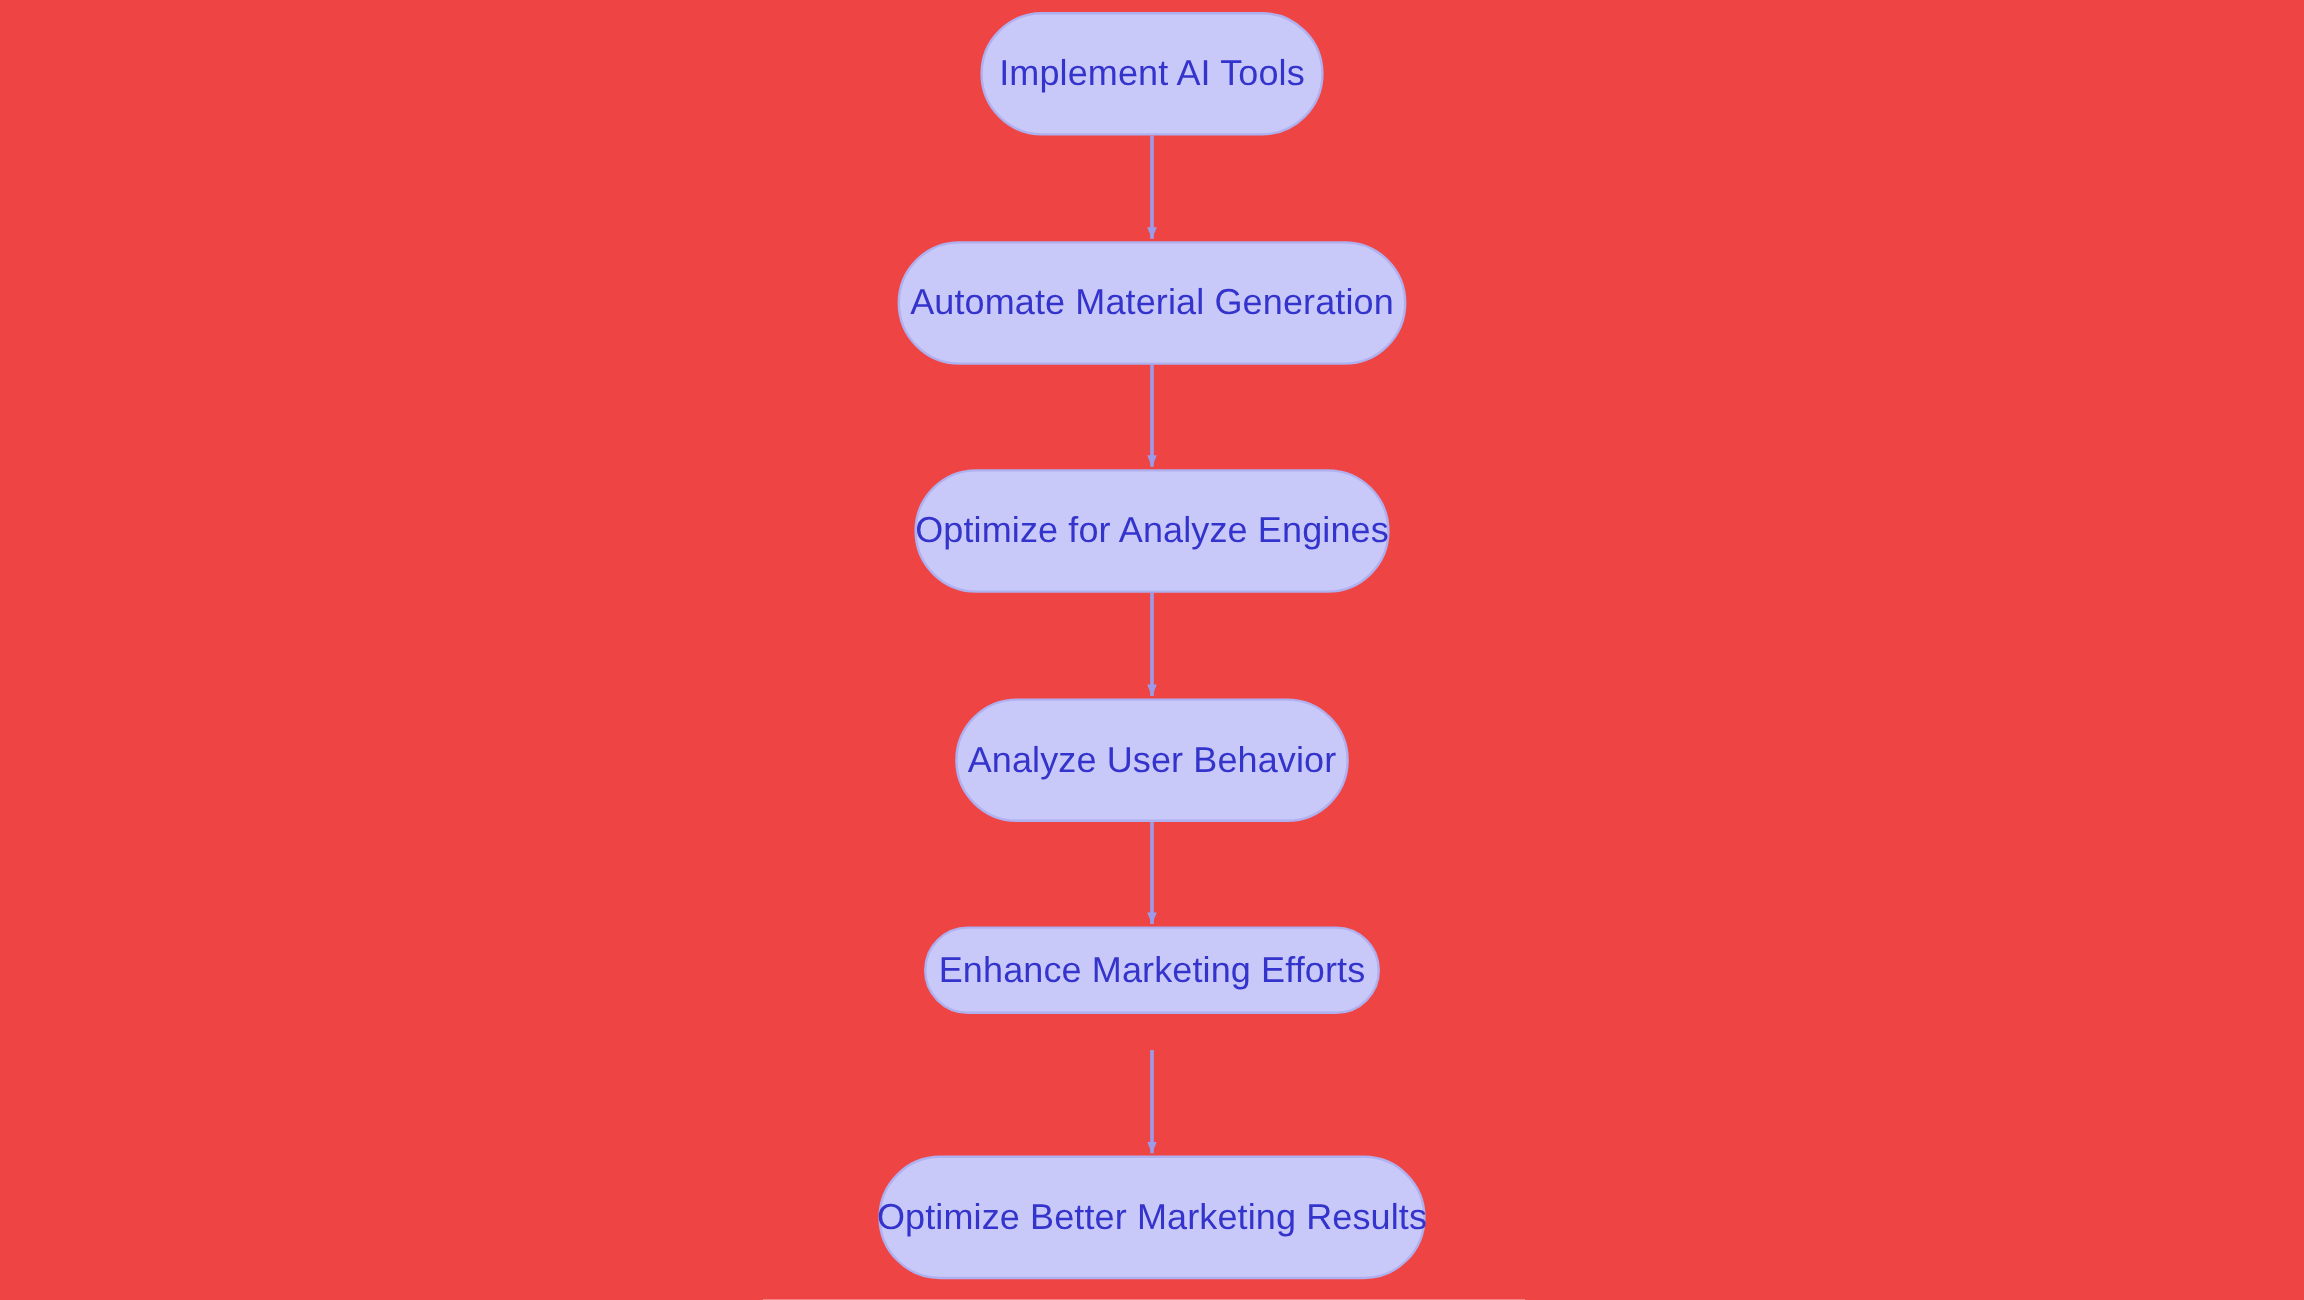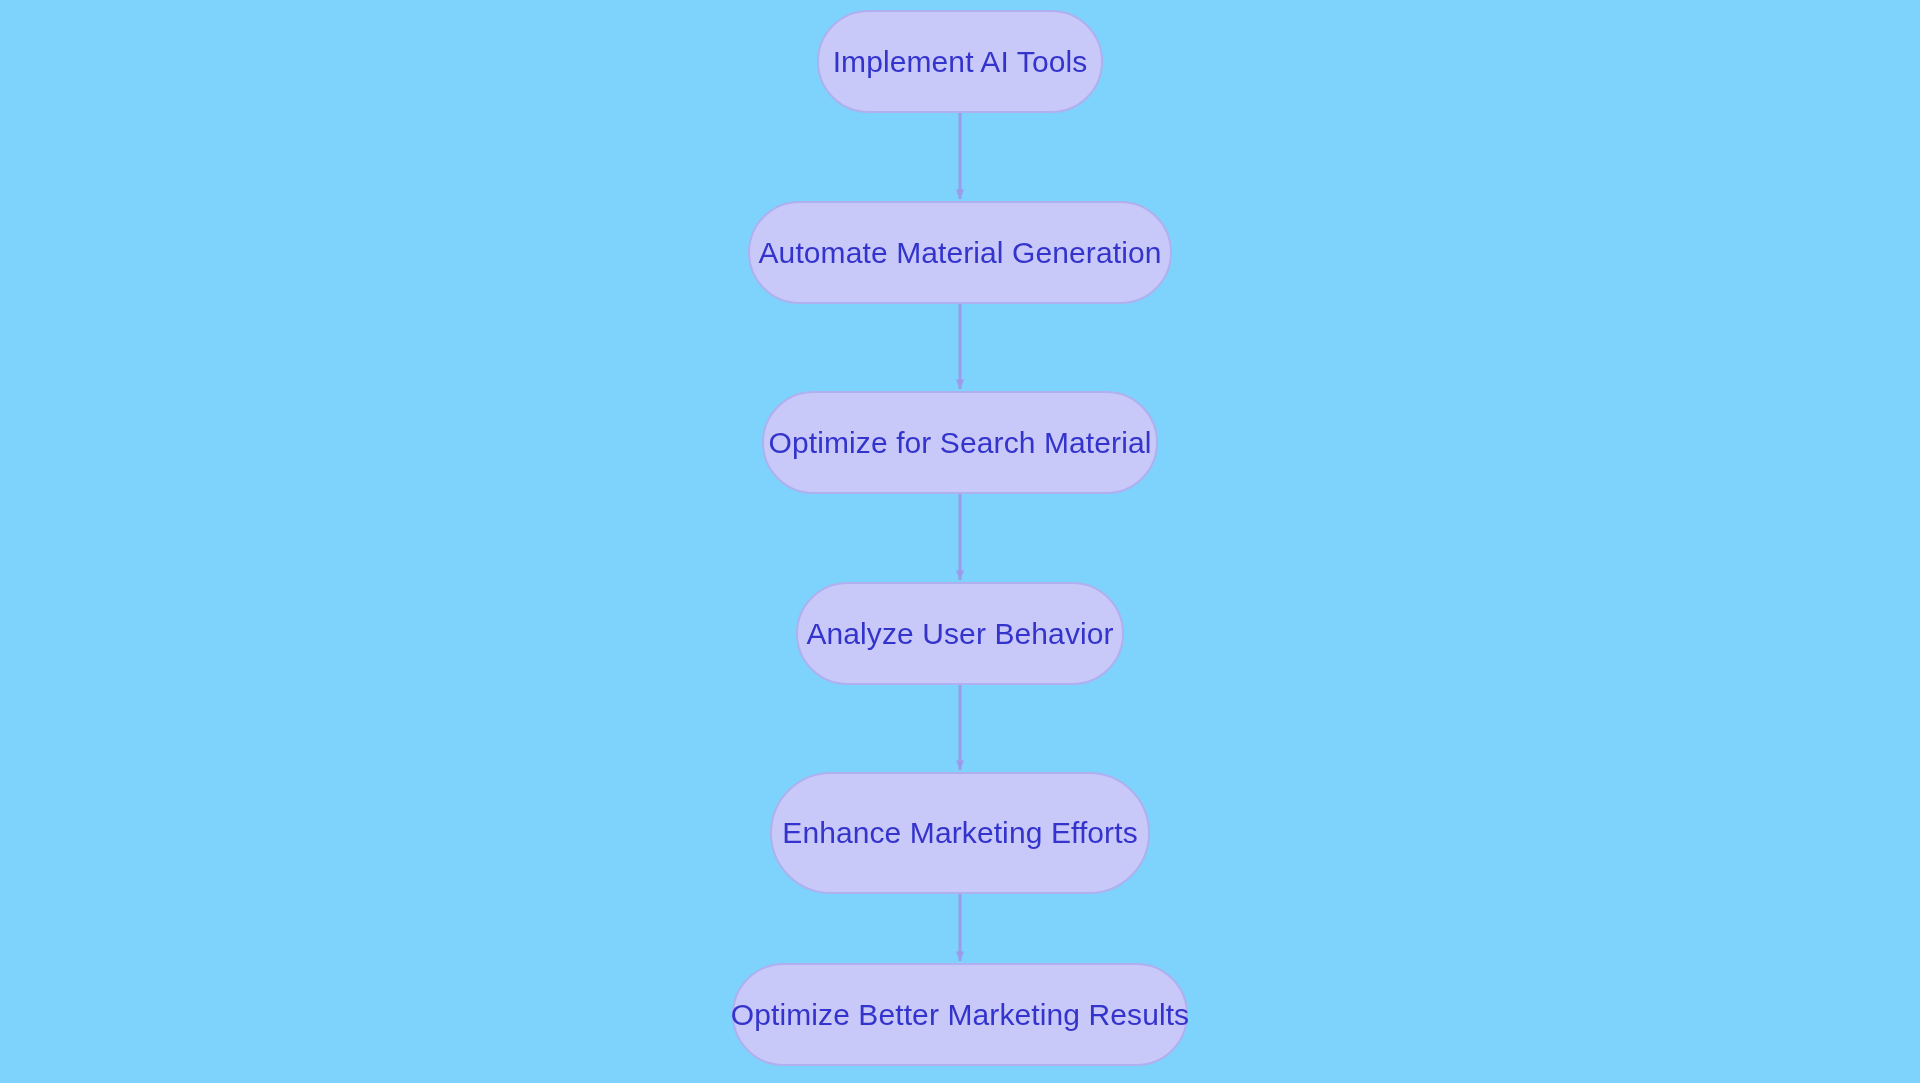--- a/index.html
+++ b/index.html
@@ -12,21 +12,21 @@
     width: 1920px;
     height: 1083px;
     overflow: hidden;
     font-family: "Liberation Sans", "DejaVu Sans", sans-serif;
   }
 
   #flow-canvas {
     position: relative;
     width: 1920px;
     height: 1083px;
-    background: #7dd3fc;
+    background: #ef4444;
   }
 
   
   #edge-layer {
     position: absolute;
     left: 0;
     top: 0;
     width: 1920px;
     height: 1083px;
     z-index: 1;
@@ -86,26 +86,26 @@
   </svg>
 
   <div id="node-layer">
       <div class="flow-node" style="left: 960px; top: 10px; width: 286px; height: 103px; background: rgb(200, 201, 248); border-color: rgb(175, 176, 239);">
         <span class="flow-node-label" style="color: rgb(52, 52, 205);">Implement AI Tools</span>
       </div>
       <div class="flow-node" style="left: 960px; top: 201px; width: 424px; height: 103px; background: rgb(200, 201, 248); border-color: rgb(175, 176, 239);">
         <span class="flow-node-label" style="color: rgb(52, 52, 205);">Automate Material Generation</span>
       </div>
       <div class="flow-node" style="left: 960px; top: 391px; width: 396px; height: 103px; background: rgb(200, 201, 248); border-color: rgb(175, 176, 239);">
-        <span class="flow-node-label" style="color: rgb(52, 52, 205);">Optimize for Search Material</span>
+        <span class="flow-node-label" style="color: rgb(52, 52, 205);">Optimize for Analyze Engines</span>
       </div>
       <div class="flow-node" style="left: 960px; top: 582px; width: 328px; height: 103px; background: rgb(200, 201, 248); border-color: rgb(175, 176, 239);">
         <span class="flow-node-label" style="color: rgb(52, 52, 205); text-align: right;">Analyze User Behavior</span>
       </div>
-      <div class="flow-node" style="left: 960px; top: 772px; width: 380px; height: 122px; background: rgb(200, 201, 248); border-color: rgb(175, 176, 239);">
+      <div class="flow-node" style="left: 960px; top: 772px; width: 380px; height: 73px; background: rgb(200, 201, 248); border-color: rgb(175, 176, 239);">
         <span class="flow-node-label" style="color: rgb(52, 52, 205);">Enhance Marketing Efforts</span>
       </div>
       <div class="flow-node" style="left: 960px; top: 963px; width: 456px; height: 103px; background: rgb(200, 201, 248); border-color: rgb(175, 176, 239);">
         <span class="flow-node-label" style="color: rgb(52, 52, 205);">Optimize Better Marketing Results</span>
       </div>
     </div>
 
 </div>
 
 </body></html>

